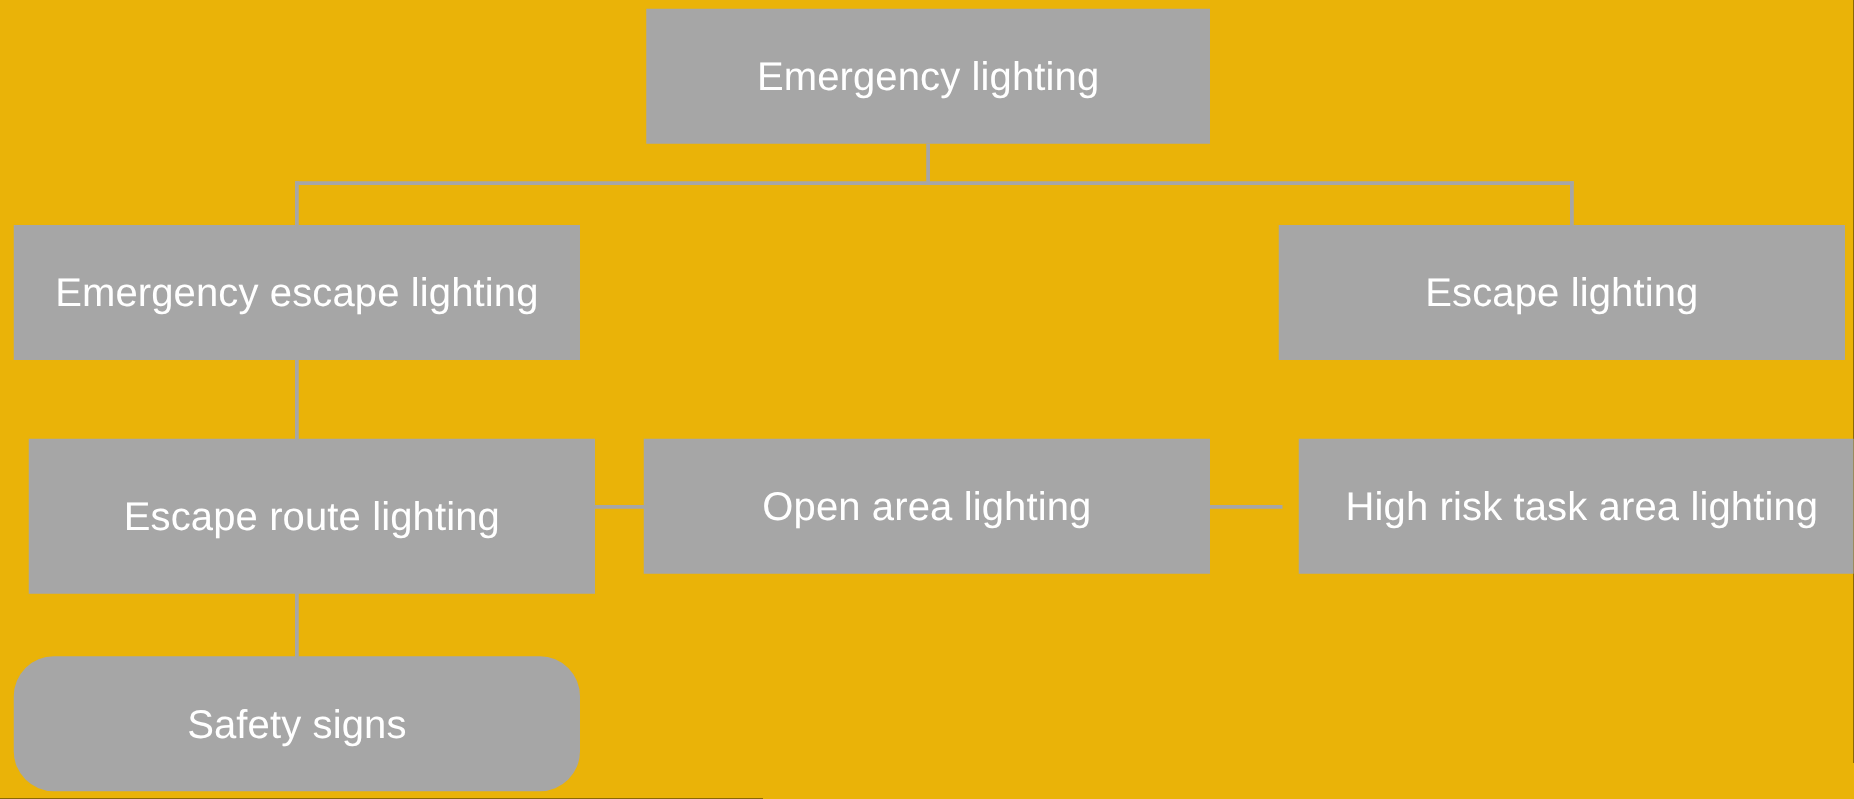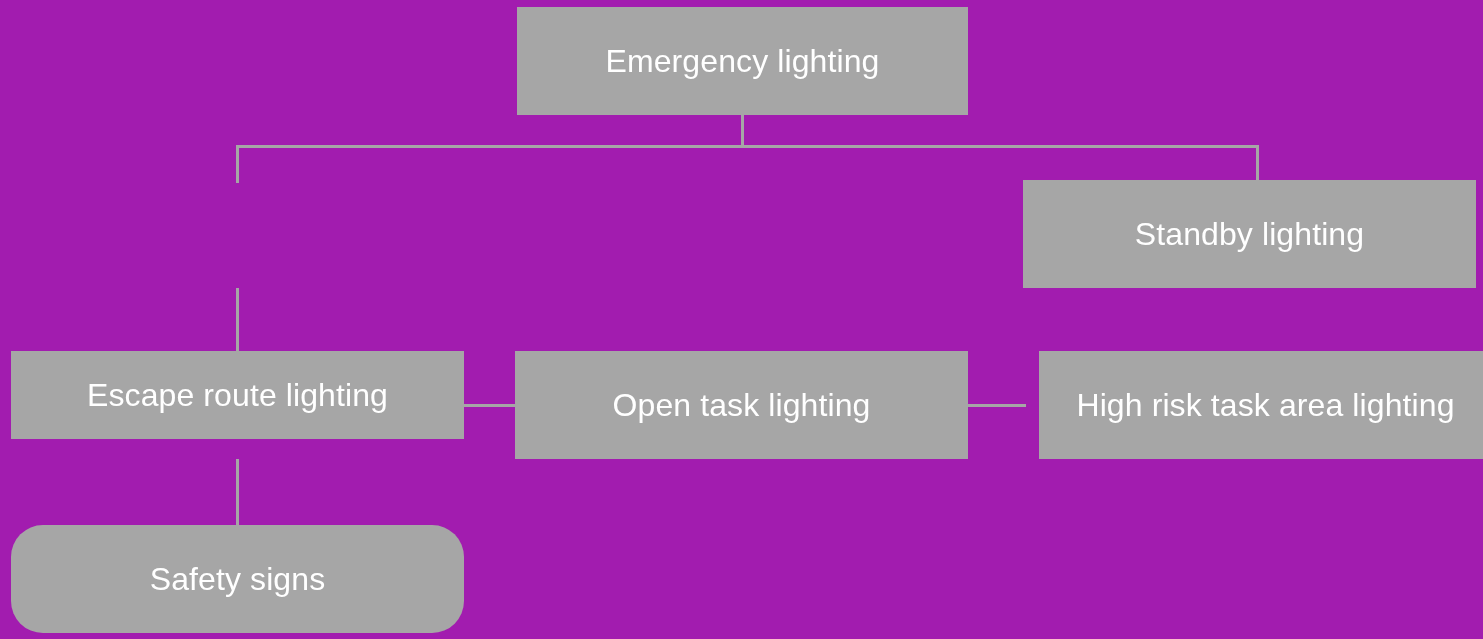--- a/index.html
+++ b/index.html
@@ -8,21 +8,21 @@
     padding: 0;
     background: #000000;
   }
   body {
     font-family: "Liberation Sans", "DejaVu Sans", sans-serif;
   }
   #diagram {
     position: relative;
     width: 1483px;
     height: 639px;
-    background: #a21caf;
+    background: #eab308;
     overflow: hidden;
   }
   .node {
     position: absolute;
     background: #a6a6a6;
     color: #ffffff;
     display: flex;
     align-items: center;
     justify-content: center;
     text-align: center;
@@ -39,21 +39,21 @@
     background: #a6a6a6;
     z-index: 1;
   }
   .connector.h { height: 3px; }
   .connector.v { width: 3px; }
 
   
   #node-root        { left: 517px;  top: 7px;   width: 451px; height: 108px; }
   #node-escape      { left: 11px;   top: 180px; width: 453px; height: 108px; }
   #node-standby     { left: 1023px; top: 180px; width: 453px; height: 108px; }
-  #node-escape-route{ left: 11px;   top: 351px; width: 453px; height: 88px; }
+  #node-escape-route{ left: 23px;   top: 351px; width: 453px; height: 124px; }
   #node-open-area   { left: 515px;  top: 351px; width: 453px; height: 108px; }
   #node-high-risk   { left: 1023px; top: 351px; width: 453px; height: 108px; margin-left: 16px; }
   #node-safety      { left: 11px;   top: 525px; width: 453px; height: 108px; border-radius: 32px; }
 
   
   #conn-root-down      { left: 741px;  top: 115px; height: 33px; }
   #conn-bus            { left: 236px;  top: 145px; width: 1023px; }
   #conn-bus-left-down  { left: 236px;  top: 145px; height: 38px; }
   #conn-bus-right-down { left: 1256px; top: 145px; height: 38px; }
   #conn-escape-down    { left: 236px;  top: 288px; height: 66px; }
@@ -70,24 +70,25 @@
   <div class="connector h" id="conn-bus"></div>
   <div class="connector v" id="conn-bus-left-down"></div>
   <div class="connector v" id="conn-bus-right-down"></div>
   <div class="connector v" id="conn-escape-down"></div>
   <div class="connector h" id="conn-route-open"></div>
   <div class="connector h" id="conn-open-high"></div>
   <div class="connector v" id="conn-route-safety"></div>
 
   <div class="node" id="node-root">Emergency lighting</div>
 
+  <div class="node" id="node-escape">Emergency escape lighting</div>
 
-  <div class="node" id="node-standby">Standby lighting</div>
+  <div class="node" id="node-standby">Escape lighting</div>
 
   <div class="node" id="node-escape-route">Escape route lighting</div>
 
-  <div class="node" id="node-open-area">Open task lighting</div>
+  <div class="node" id="node-open-area">Open area lighting</div>
 
   <div class="node" id="node-high-risk">High risk task area lighting</div>
 
   <div class="node" id="node-safety">Safety signs</div>
 
 </div>
 
 </body></html>

